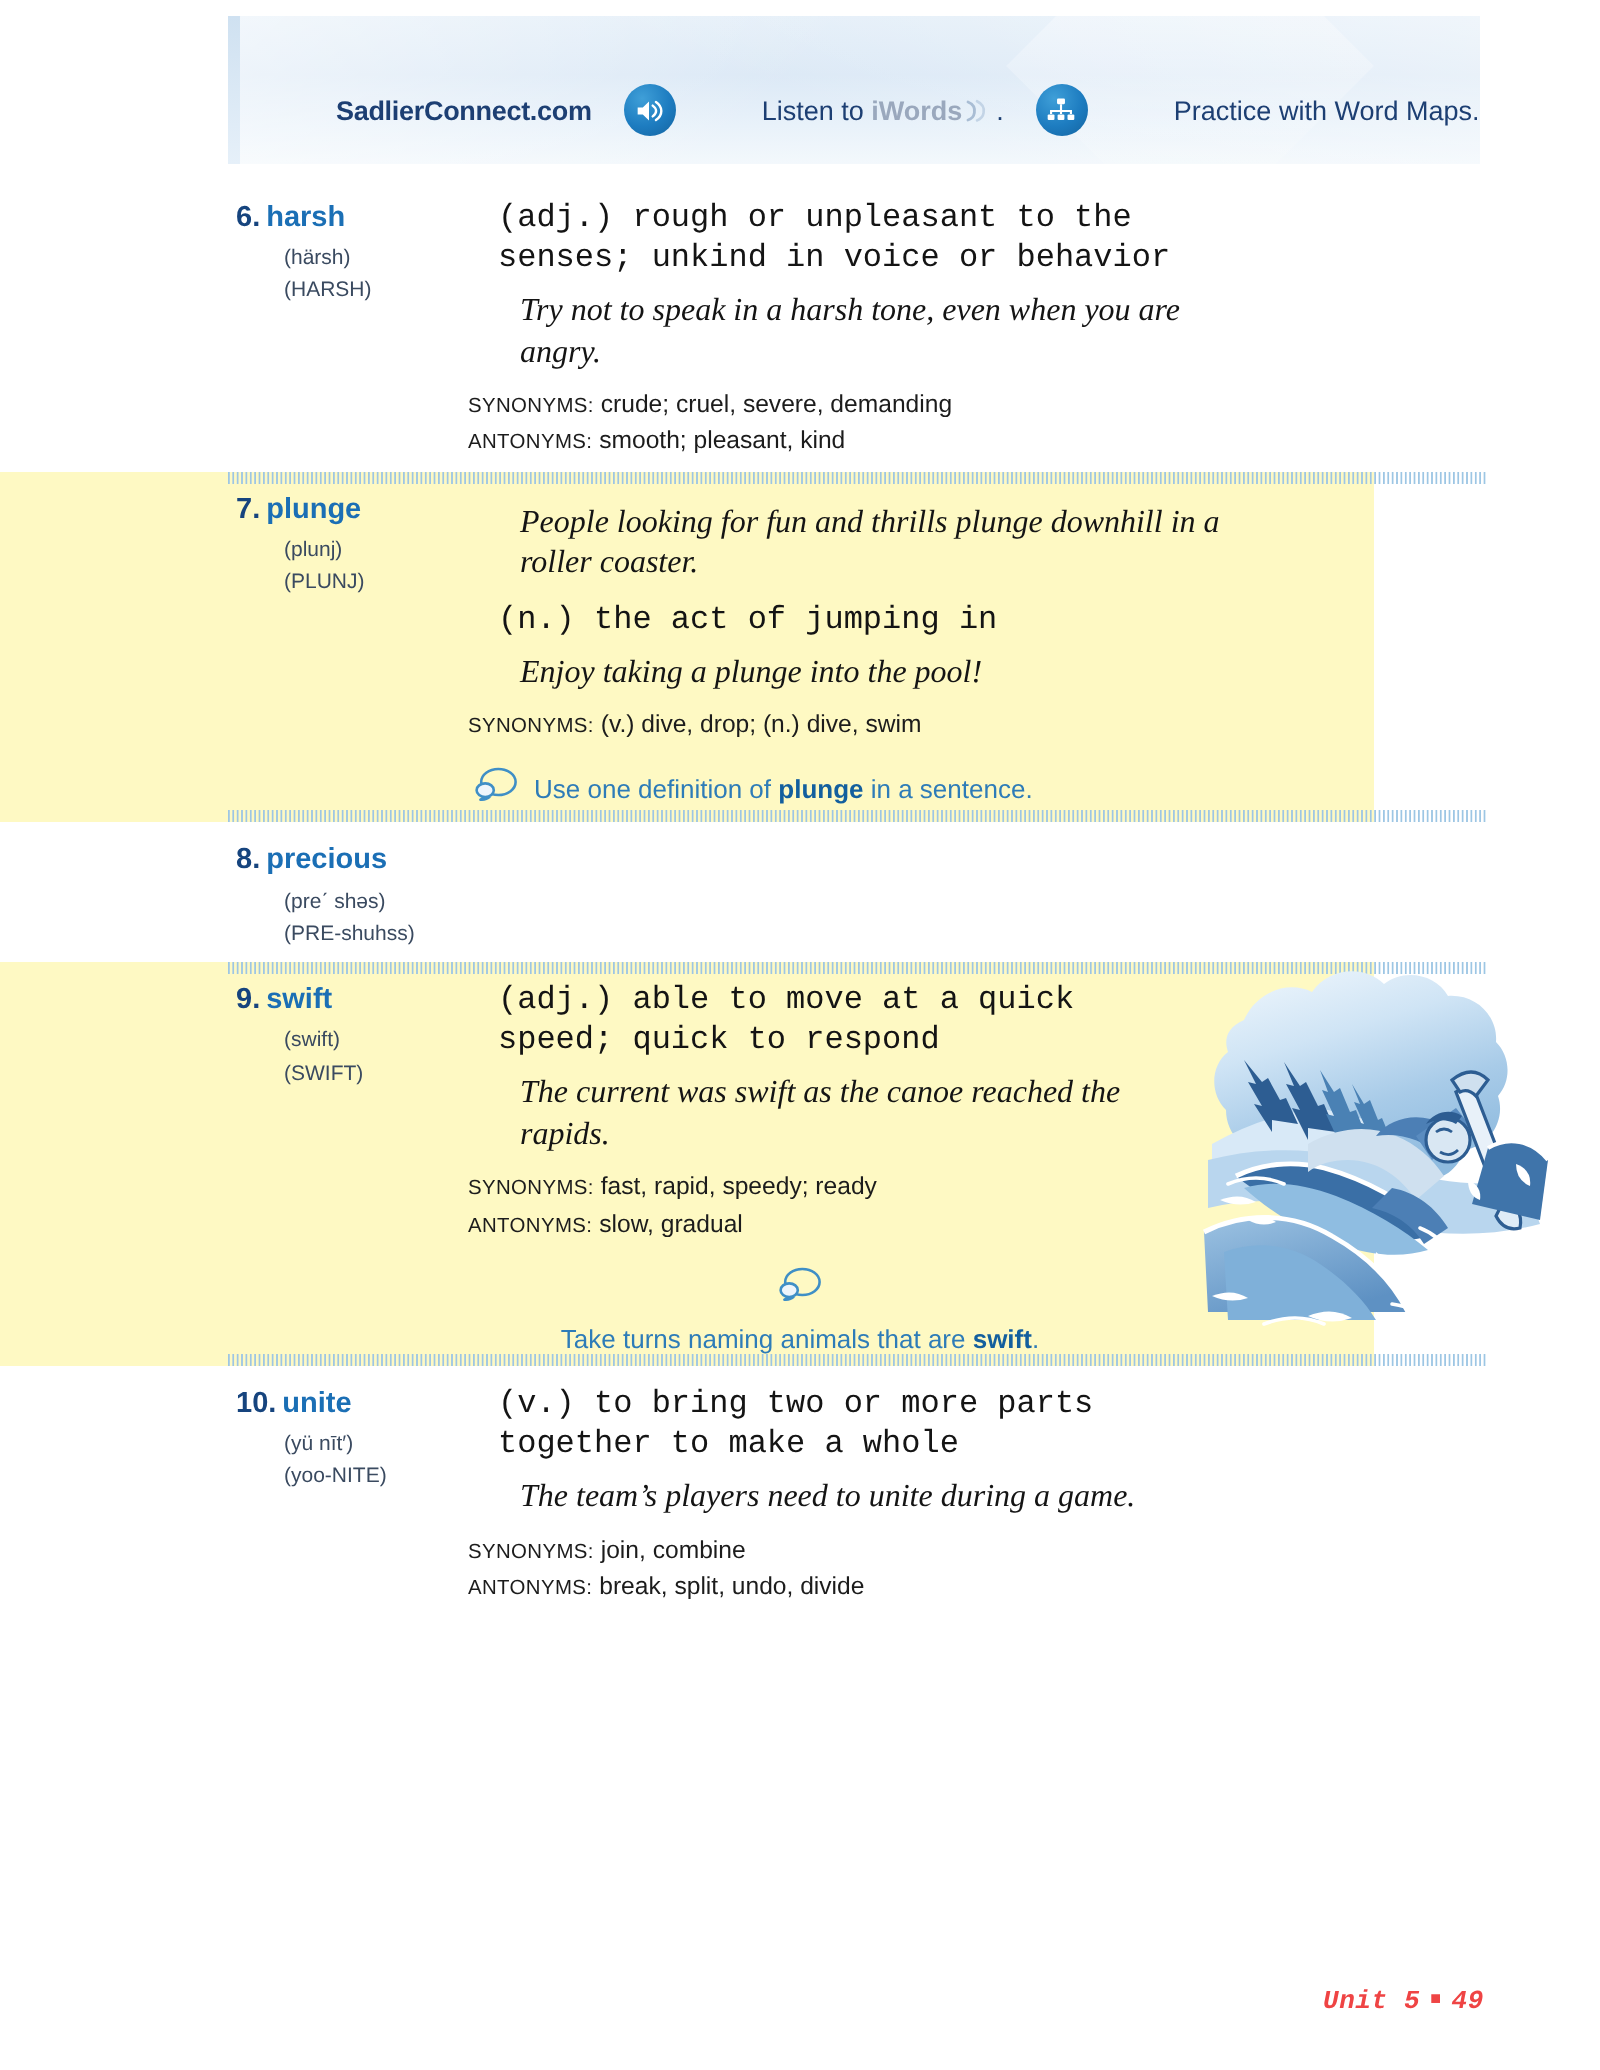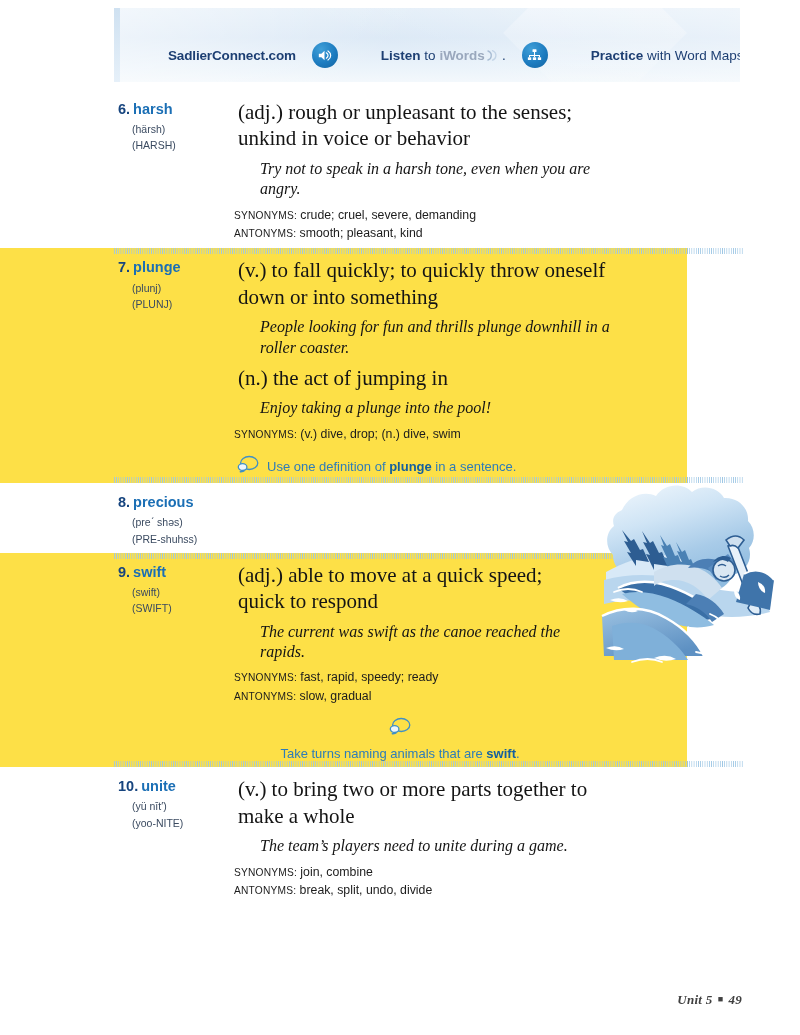--- a/index.html
+++ b/index.html
@@ -69,21 +69,21 @@
     justify-content: center;
     flex: none;
   }
   .hdr-gap-left { margin-left: 16px; }
   .hdr-label {
     font-size: 13.5px;
     color: #1d3f73;
     margin-left: 7px;
     white-space: nowrap;
   }
-  .hdr-label b { font-weight: bold; padding-left: 36px; }
+  .hdr-label b { font-weight: normal; padding-left: 36px; }
   .iwords {
     font-weight: bold;
     color: #9aa8bd;
     font-style: normal;
   }
   .iwords-swoosh {
     display: inline-block;
     width: 16px;
     height: 14px;
     vertical-align: -3px;
@@ -95,21 +95,21 @@
     position: absolute;
     left: 0; top: 90px;
     width: 687px;
   }
 
   .entry {
     position: relative;
     padding: 9px 0 6px 0;
   }
   .entry.shaded {
-    background: #fde047;
+    background: #fef9c3;
   }
   .entry.shaded::before,
   .entry.shaded::after {
     content: "";
     position: absolute;
     left: 114px;
     width: 630px;
     height: 6px;
     background-image: repeating-linear-gradient(
       to right,
@@ -140,37 +140,37 @@
     color: #16447e;
     white-space: nowrap;
     line-height: 1.25;
   }
   .word-num { color: #16447e; }
   .word-term { color: #1b6fb5; margin-left: 3px; }
   .pron {
     font-size: 10.5px;
     color: #3a4a60;
     line-height: 1.55;
-    margin-left: 14px;
+    margin-left: 24px;
     margin-top: 3px;
     white-space: nowrap;
   }
   .pron.second { margin-top: 0; }
 
   
   .def-col {
     flex: 1;
     padding-top: 0px;
   }
   .def {
-    font-family: Liberation Serif, serif;
-    font-size: 21px;
+    font-family: Liberation Mono, monospace;
+    font-size: 16px;
     color: #141414;
     line-height: 1.26;
-    margin: 0 0 2px 4px;
+    margin: 0 0 2px 15px;
   }
   .example {
     font-family: "Liberation Serif", serif;
     font-style: italic;
     font-size: 16px;
     color: #141414;
     line-height: 1.27;
     margin: 7px 0 7px 26px;
   }
   .syn-line {
@@ -205,25 +205,25 @@
     height: 210px;
     z-index: 5;
     pointer-events: none;
   }
 
   
   .footer {
     position: absolute;
     right: 58px;
     bottom: 27px;
-    font-family: Liberation Serif, serif;
+    font-family: Liberation Mono, monospace;
     font-style: italic;
     font-size: 13px;
     font-weight: bold;
-    color: #404040;
+    color: #ef4444;
     letter-spacing: 0.3px;
   }
   .footer .sq {
     font-style: normal;
     font-size: 9px;
     vertical-align: 2px;
     margin: 0 5px;
   }
 </style>
 </head>
@@ -297,21 +297,20 @@
   <div class="entry shaded">
     <div class="entry-inner">
       <div class="word-col">
         <div class="word-head">
           <span class="word-num">7.</span><span class="word-term">plunge</span>
         </div>
         <div class="pron">(plunj)</div>
         <div class="pron second">(PLUNJ)</div>
       </div>
       <div class="def-col">
-        <p class="def">(v.) to fall quickly; to quickly throw oneself down or into something</p>
         <p class="example">People looking for fun and thrills plunge downhill in a roller coaster.</p>
         <p class="def">(n.) the act of jumping in</p>
         <p class="example">Enjoy taking a plunge into the pool!</p>
         <div class="syn-line">
           <span class="syn-label">SYNONYMS:</span>
           <span>(v.) dive, drop; (n.) dive, swim</span>
         </div>
         <div class="prompt">
           <span class="bubble-icon">
             <svg width="24" height="19" viewBox="0 0 24 19" aria-hidden="true">

